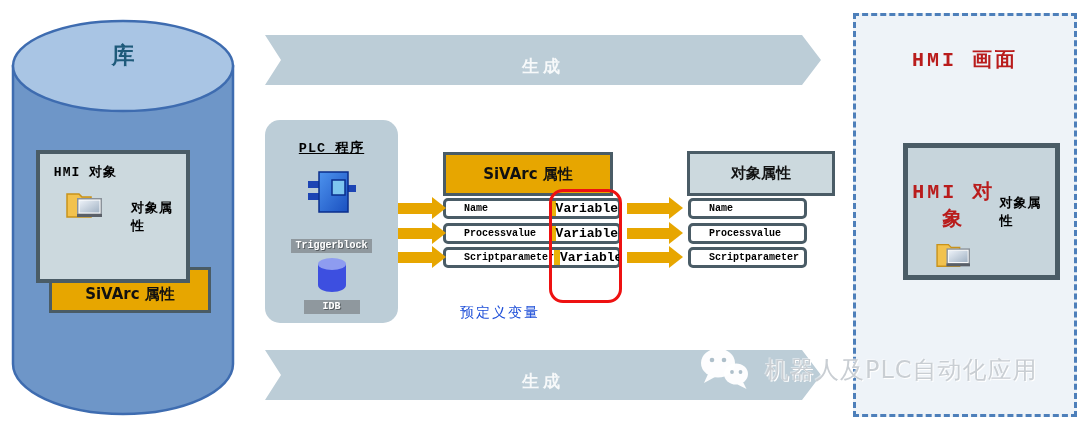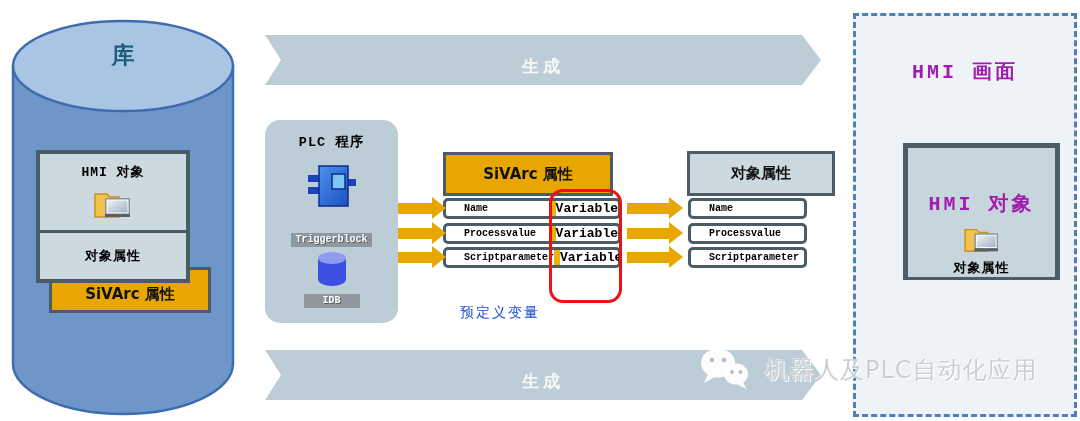--- a/index.html
+++ b/index.html
@@ -10,21 +10,21 @@
 
   
   .cyl-label { left:10px; top:40px; width:226px; text-align:center;
                font-size:23px; font-weight:bold; color:#1E5A7A; }
 
   
   .gold-box { left:49px; top:267px; width:156px; height:40px; background:#E7A600;
               border:3px solid #4A5C66; z-index:2;
               display:flex; align-items:flex-end; justify-content:center; }
   .gold-box .lbl { font-size:15px; font-weight:bold; color:#111; padding-bottom:6px; }
-  .obj-card { border:4px solid #4A5C66; background:#4A5C66; display:flex; flex-direction:column; z-index:3; }
+  .obj-card { border:4px solid #4A5C66; background:#4A5C66; display:flex; flex-direction:row; z-index:3; }
   .obj-card.left { left:36px; top:150px; width:146px; height:125px; }
   .obj-card .cell { background:#CCD9DE; display:flex; flex-direction:column; align-items:center; }
   .obj-card .cell.top { flex:1.65; }
   .obj-card .cell.bottom { flex:1; justify-content:center; }
   .obj-card .divider { height:3px; background:#4A5C66; }
   .obj-card .title { font-size:13px; margin-top:9px; letter-spacing:1px; }
   .obj-card .plbl { font-size:13px; font-weight:bold; letter-spacing:1px; }
   .obj-card .foldwrap { margin-top:6px; }
 
   
@@ -33,21 +33,21 @@
   .gen-arrow .lbl { position:absolute; left:0; top:0; width:556px; height:62px;
                     display:flex; align-items:center; justify-content:center;
                     font-size:17px; font-weight:bold; color:rgba(255,255,255,0.88);
                     letter-spacing:4px; }
   .gen-arrow.top { top:35px; }
   .gen-arrow.bottom { top:350px; }
 
   
   .plc-card { left:265px; top:120px; width:133px; height:203px; border-radius:15px;
               background:#BCCDD7; display:flex; flex-direction:column; align-items:center; z-index:1; }
-  .plc-card .title { font-size:13.5px; margin-top:13px; letter-spacing:1px; }
+  .plc-card .title { font-size:13.5px; margin-top:19px; letter-spacing:1px;text-decoration:underline; }
   .tag { background:#8F989E; color:#ffffff; font-size:10px; padding:1px 4px;
          text-shadow:1px 1px 0 rgba(40,45,50,0.55); line-height:12px; }
 
   
   .yarrow { height:22px; display:flex; align-items:center; z-index:7; }
   .yarrow .shaft { height:11px; flex:1; background:#E7A600; }
   .yarrow .head { width:0; height:0; border-top:11px solid transparent;
                   border-bottom:11px solid transparent; border-left:14px solid #E7A600; }
 
   
@@ -65,22 +65,22 @@
   .sivarc-row { left:443px; width:172px; height:15px; }
   .object-row { left:688px; width:113px; height:15px; }
 
   .red-box { left:549px; top:189px; width:67px; height:108px; border:3px solid #EE1111;
              border-radius:14px; z-index:6; }
   .red-note { left:460px; top:304px; font-size:14px; color:#1d4ed8; letter-spacing:2px; z-index:6; }
 
   
   .hmi-panel { left:853px; top:13px; width:218px; height:398px; background:#EEF3F8;
                border:3px dashed #4D7FBA; z-index:1; }
-  .hmi-panel .title { margin-top:42px; text-align:center; font-size:20px; font-weight:bold;
-                      color:#a21caf; letter-spacing:3px; }
+  .hmi-panel .title { margin-top:30px; text-align:center; font-size:20px; font-weight:bold;
+                      color:#b91c1c; letter-spacing:3px; }
   .obj-card.right { left:47px; top:127px; width:147px; height:127px; border-width:5px; }
   .obj-card.right .cell { background:#C7D5DC; }
 
   
   .watermark { left:699px; top:346px; display:flex; align-items:center; gap:16px; z-index:10; }
   .watermark .txt { font-size:24px; color:#C9CED3; letter-spacing:1px;
                     text-shadow:1px 1px 0 #ffffff, -1px -1px 0 rgba(255,255,255,0.45); }
 </style>
 </head>
 <body>

